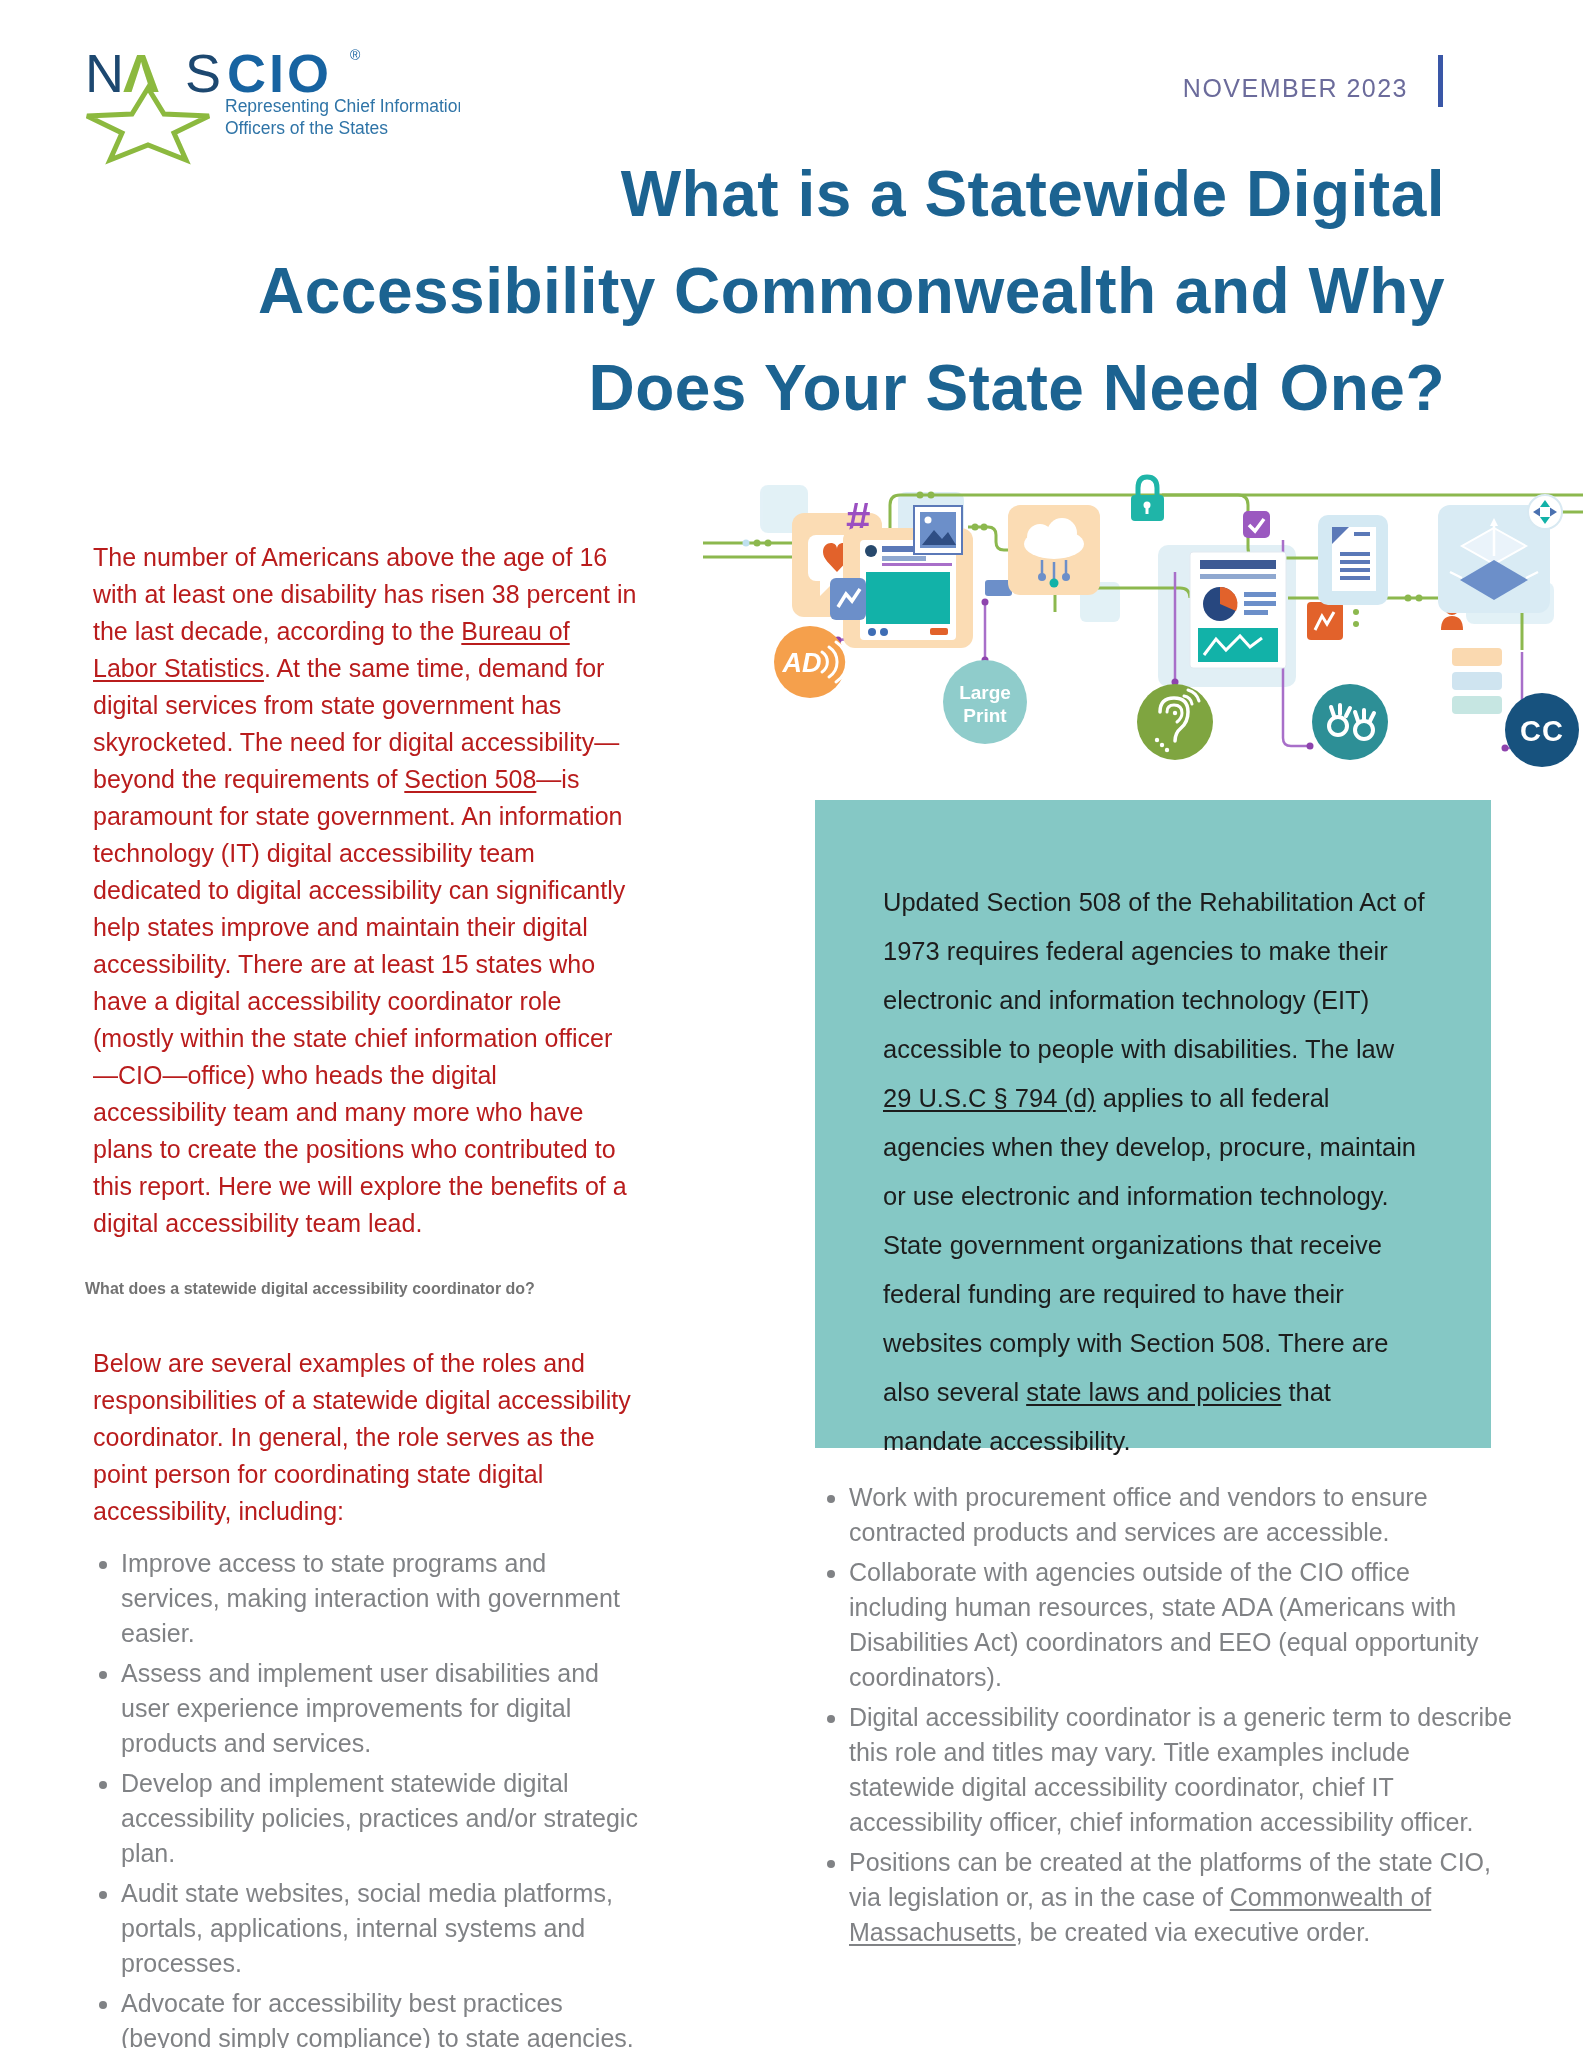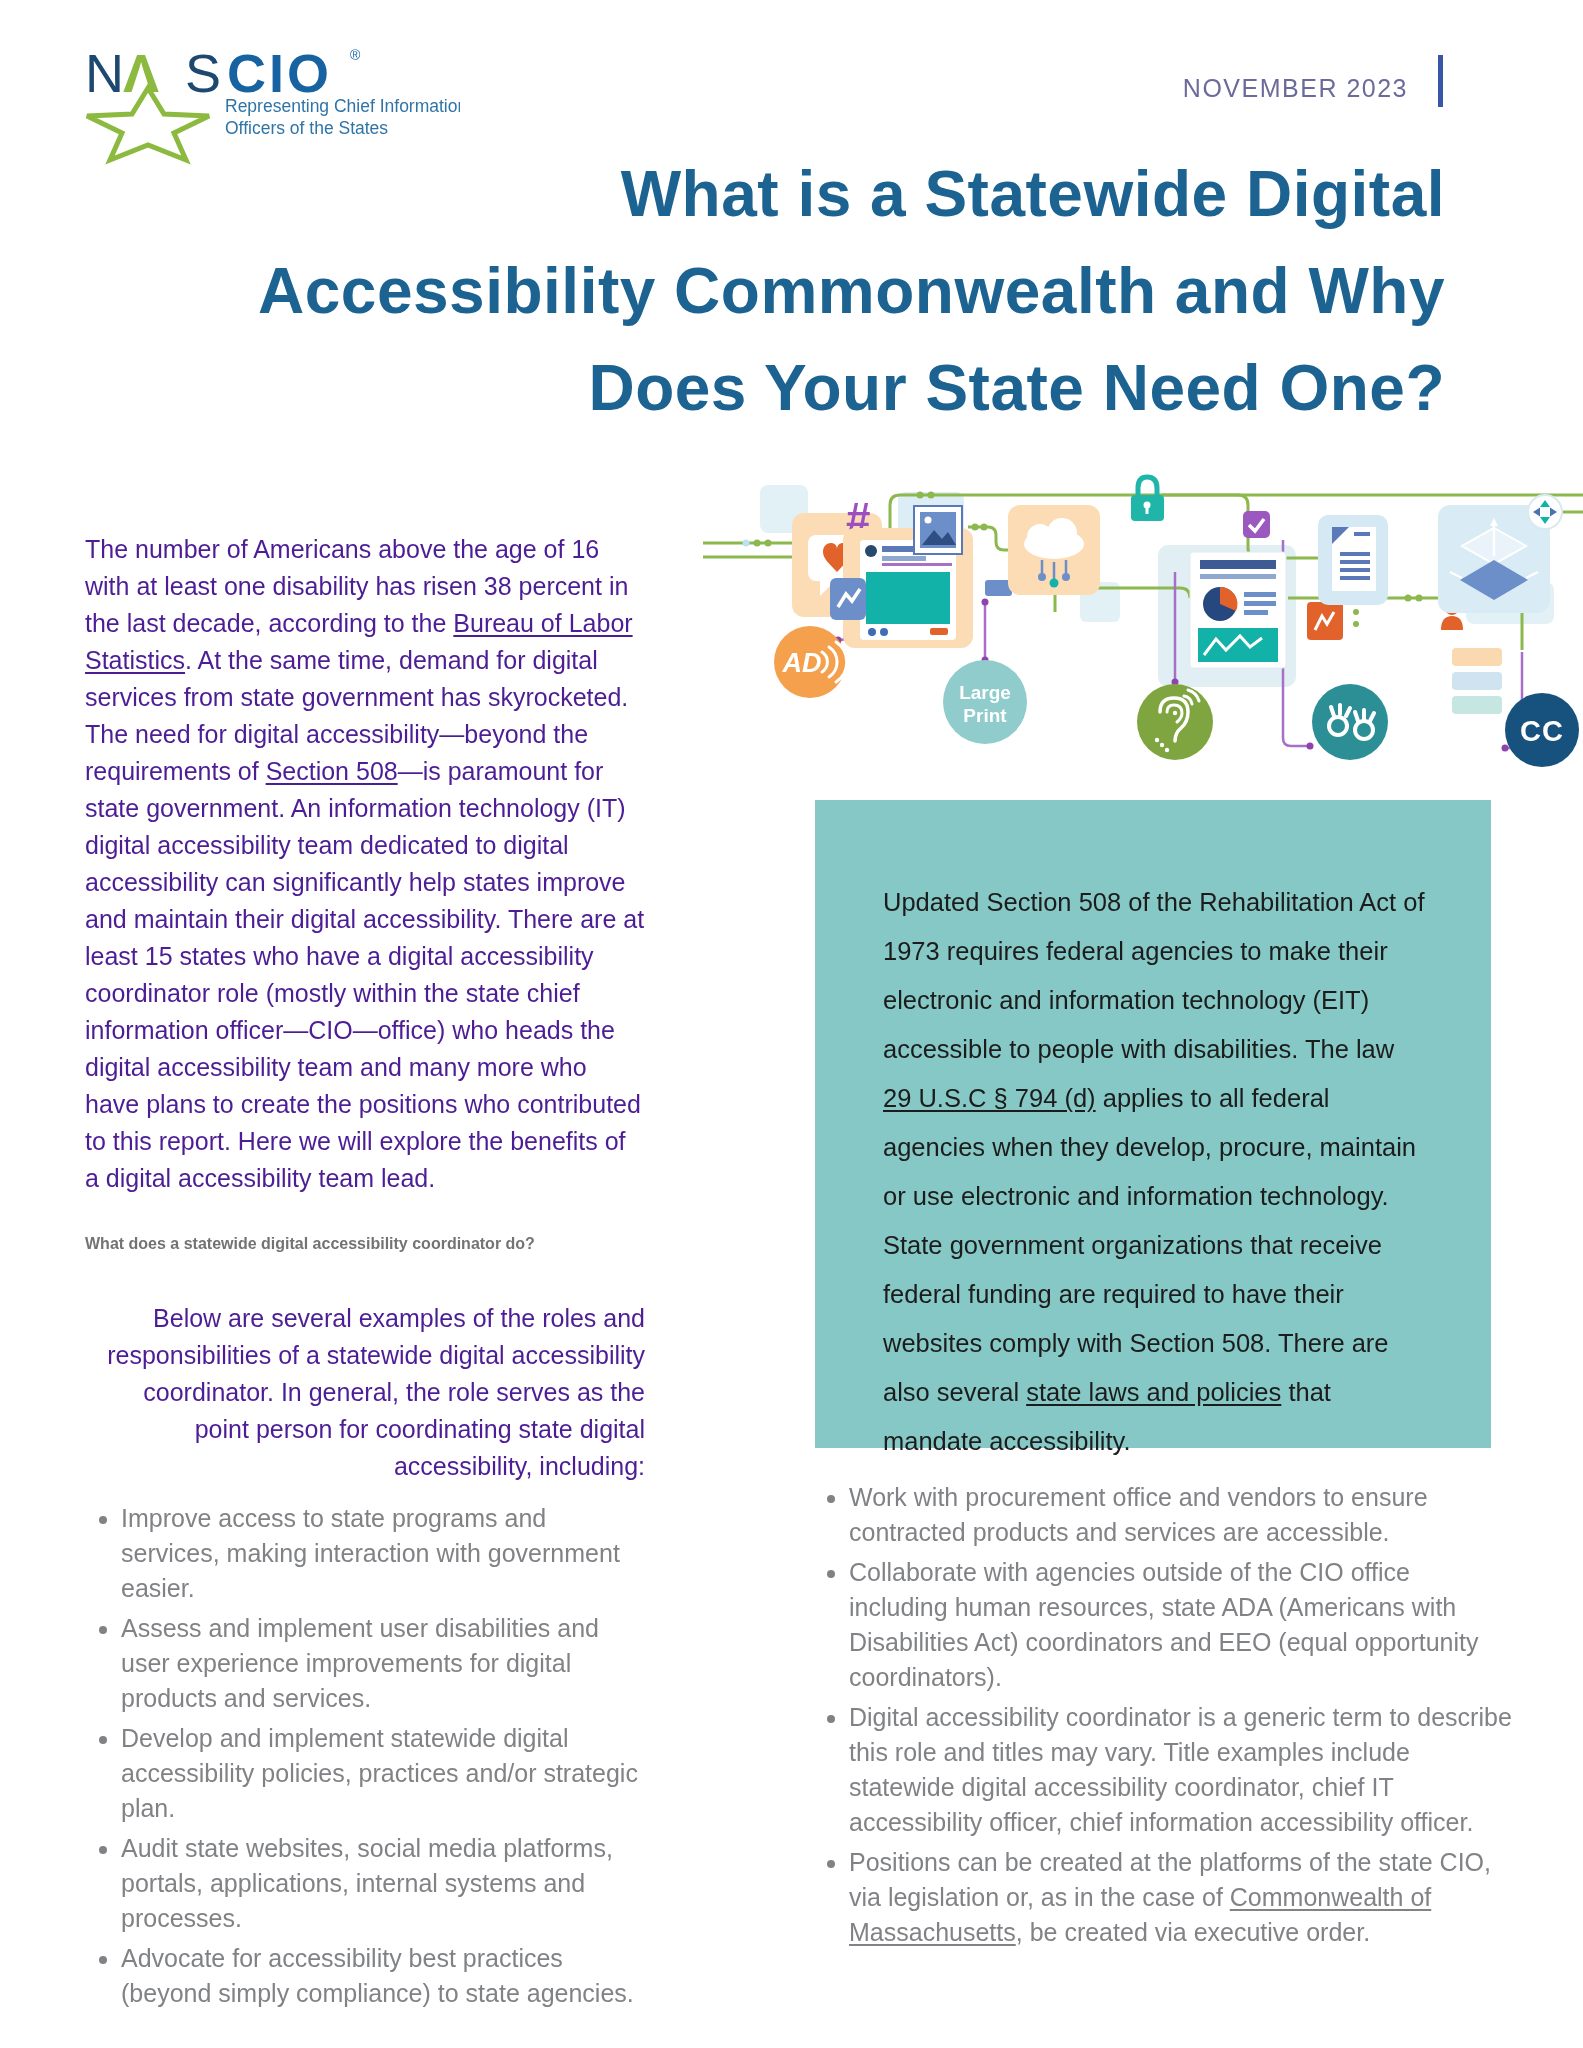--- a/index.html
+++ b/index.html
@@ -8,24 +8,24 @@
   
   .logo-svg{position:absolute;left:60px;top:30px;}
   .issue-date{position:absolute;top:74px;left:1020px;width:388px;text-align:right;
       color:#6B6B9B;font-size:25px;letter-spacing:1.5px;}
   .issue-bar{position:absolute;left:1438px;top:55px;width:5px;height:52px;background:#3A57A7;}
   
   .doc-title{position:absolute;top:146px;left:70px;width:1375px;text-align:right;
       color:#1C6391;font-size:64px;line-height:97px;font-weight:700;letter-spacing:.5px;}
   
   .left-col{position:absolute;left:85px;top:531px;width:560px;}
-  .body-text{color:#4c1d95;font-size:25px;line-height:37px;margin:0;}
+  .body-text{color:#b91c1c;font-size:25px;line-height:37px;margin:8px;}
   .doc-link{color:inherit;text-decoration:underline;text-underline-offset:3px;cursor:pointer;}
   .section-heading{color:#737373;font-size:16px;font-weight:700;line-height:37px;margin:28px 0 0 0;}
-  .para2{margin-top:38px;text-align:right;}
+  .para2{margin-top:38px;}
   ul.doc-list{margin:16px 0 0 0;padding-left:36px;color:#808285;font-size:25px;}
   ul.doc-list li{line-height:35px;margin-bottom:5px;}
   
   .callout{position:absolute;left:815px;top:800px;width:676px;height:648px;background:#85C8C5;
       box-sizing:border-box;padding:78px 62px 0 68px;color:#1c1c1c;font-size:25.5px;line-height:49px;}
   
   .right-col{position:absolute;left:813px;top:1468px;width:702px;}
   .right-col ul.doc-list{margin-top:12px;}
   .illus{position:absolute;left:0;top:0;pointer-events:none;}
 </style>

